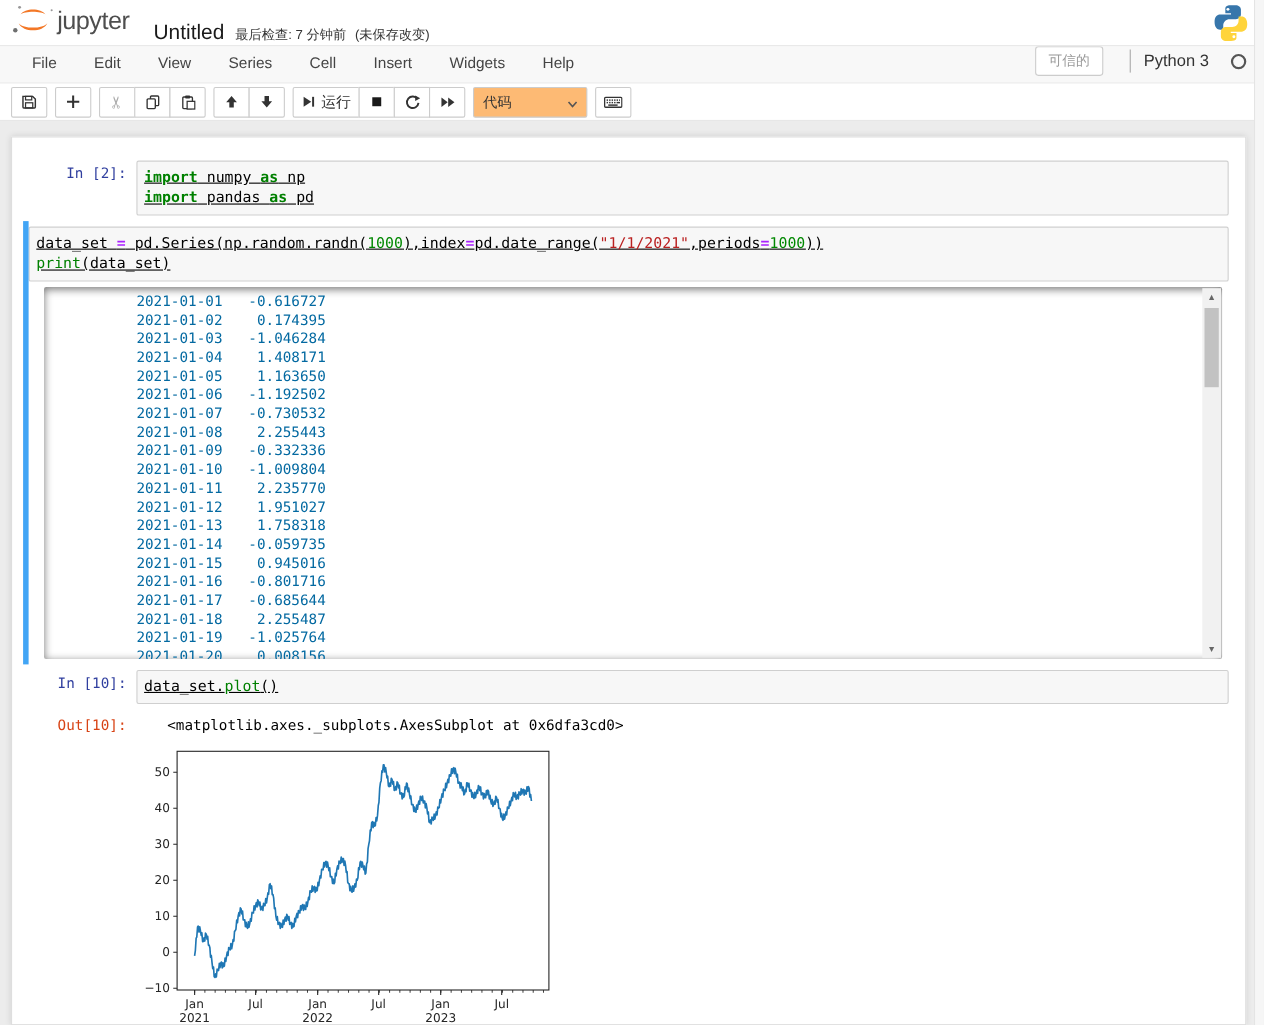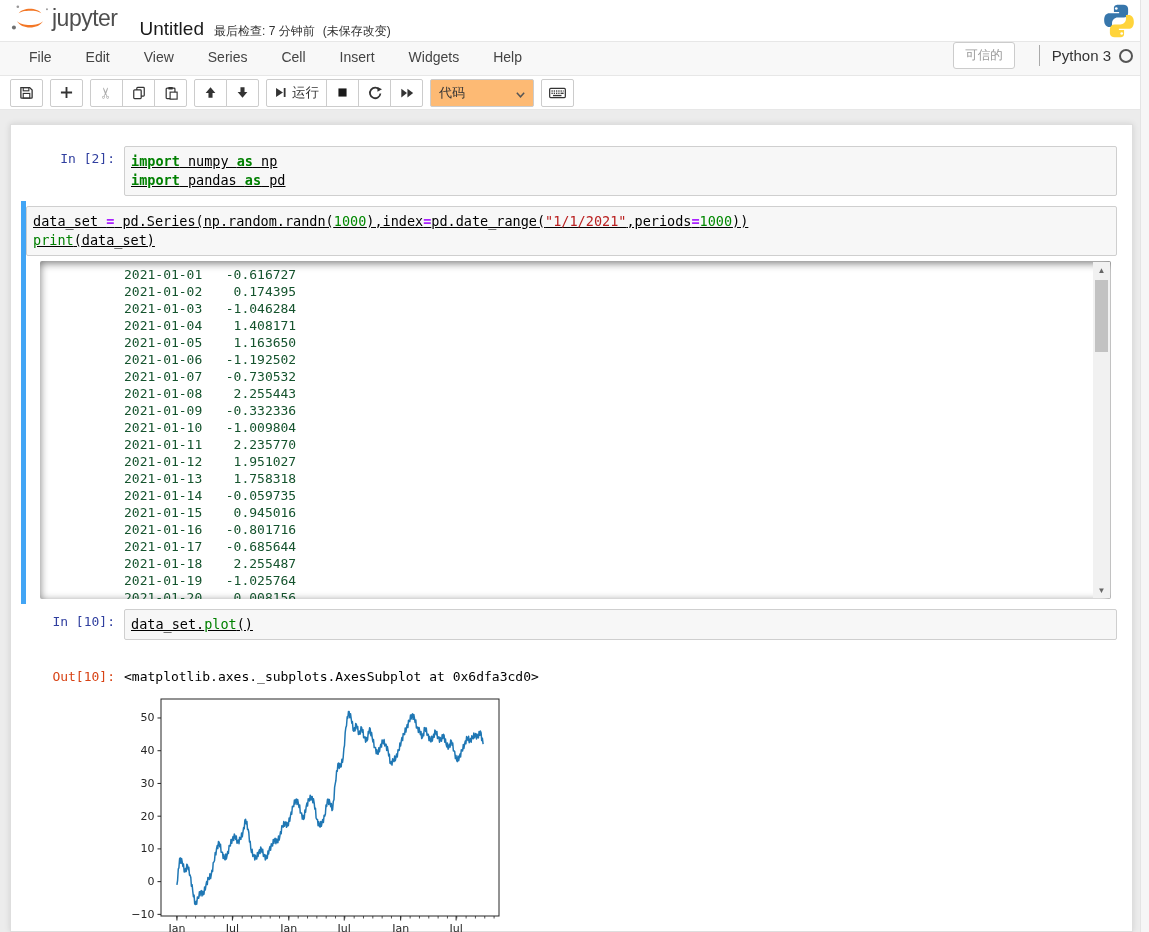--- a/index.html
+++ b/index.html
@@ -19,21 +19,21 @@
 
   
   #menubar { height:34px; background:#f8f8f8; border-bottom:1px solid #e7e7e7;
     display:flex; align-items:flex-start; justify-content:space-between; padding:0 10px 0 12px; }
   #menus { list-style:none; display:flex; }
   .menu-item { font-size:14px; color:#444; padding:7px 17px; cursor:pointer; }
   .menubar-right { display:flex; align-items:center; }
   .trusted-btn { font-size:12.5px; color:#999; background:#fff; border:1px solid #ccc;
     border-radius:3px; padding:4px 11px; cursor:default; }
   .mb-divider { width:1px; height:21px; background:#aaa; margin:0 12px 0 24px; }
-  .kernel-name { font-size:15px; color:#333; margin-right:8px; }
+  .kernel-name { font-size:15px; color:#333; margin-right:20px; }
   .kernel-circle { width:14px; height:14px; border:2px solid #555; border-radius:50%; margin-right:6px; }
 
   
   #toolbar { height:34px; background:#fff; border-bottom:1px solid #e7e7e7;
     display:flex; align-items:center; padding:0 0 0 10px; gap:7px; }
   .btn-group { display:flex; }
   .tb-btn { height:28px; min-width:33px; background:#fff; border:1px solid #ccc;
     display:flex; align-items:center; justify-content:center; cursor:pointer; color:#333;
     font-size:13px; margin-left:-1px; padding:0 7px; }
   .btn-group .tb-btn:first-child { margin-left:0; border-radius:2px 0 0 2px; }
@@ -64,29 +64,29 @@
   .cm-line { white-space:pre; }
   .tok-kw { color:#008000; font-weight:bold; }
   .tok-fn { color:#008000; }
   .tok-num { color:#080; }
   .tok-str { color:#ba2121; }
   .tok-op { color:#aa22ff; font-weight:bold; }
 
   .output-scroll { position:relative; margin:5px 6px 0 14px; height:338px; overflow:hidden;
     border-radius:2px; background:#fff; box-shadow:inset 0 2px 8px rgba(0,0,0,.55); }
   .output-pre { margin:0; padding:5px 0 0 84px; font-family:"DejaVu Sans Mono","Liberation Mono",monospace;
-    font-size:13px; line-height:17px; color:#14532d; white-space:pre; }
+    font-size:13px; line-height:17px; color:#0369a1; white-space:pre; }
   
   .oscroll-bar { position:absolute; top:1px; right:1px; bottom:1px; width:17px; background:#f1f1f1; }
   .oscroll-arrow { height:16px; display:flex; align-items:center; justify-content:center; color:#666;
     font-size:8px; cursor:pointer; }
   .oscroll-thumb { position:absolute; left:2px; right:2px; top:18px; height:72px; background:#c2c2c2; cursor:grab; }
   .oscroll-arrow.down { position:absolute; bottom:0; left:0; right:0; }
 
-  .out-text-row { display:flex; margin-top:24px; }
+  .out-text-row { display:flex; margin-top:8px;gap:28px; }
   .out-text { font-family:"DejaVu Sans Mono","Liberation Mono",monospace; font-size:13px;
     padding-top:5px; color:#000; white-space:pre; }
   .plot-wrapper { padding-left:98px; margin-top:7px; }
 
   
   #page-scrollbar { position:fixed; top:0; right:0; bottom:0; width:9px; background:#f6f6f6;
     border-left:1px solid #e4e4e4; }
 </style>
 </head>
 <body>

